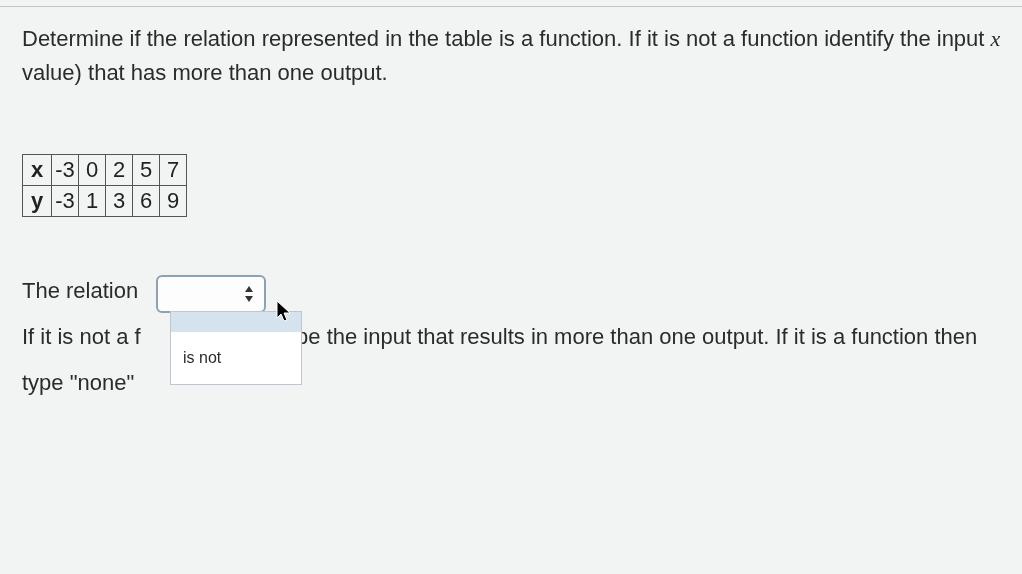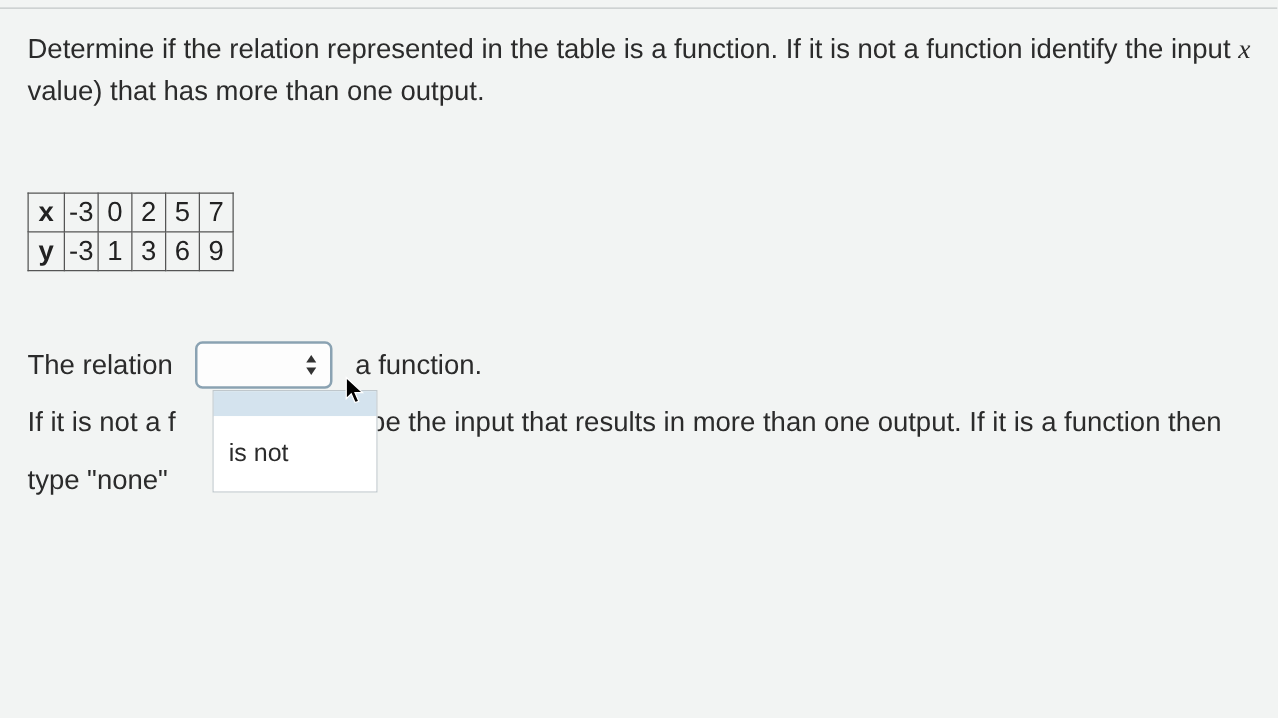--- a/index.html
+++ b/index.html
@@ -55,21 +55,21 @@
 
   .answer-block {
     margin-top: 48px;
     font-size: 22px;
     line-height: 2.0;
     color: #2b2b2b;
     position: relative;
   }
   .line1 {
     display: flex;
-    align-items: center;
+    align-items: flex-end;
     gap: 18px;
     position: relative;
   }
   .select-box {
     display: inline-flex;
     align-items: center;
     justify-content: flex-end;
     width: 110px;
     height: 38px;
     border: 2px solid #8aa2b2;
@@ -93,21 +93,21 @@
     left: 148px;
     top: 42px;
     width: 130px;
     background: #ffffff;
     border: 1px solid #bfc7cc;
     z-index: 3;
     box-shadow: 0 0 0 rgba(0,0,0,0);
   }
   .dropdown .opt {
     padding: 10px 12px;
-    font-size: 20px;
+    font-size: 16px;
     color: #2b2b2b;
     background: #fff;
     cursor: default;
   }
   .dropdown .opt.highlight {
     background: #d4e3ee;
   }
 
   
   .cursor {
@@ -170,21 +170,20 @@
     <div class="line1">
       <span>The relation</span>
       <span class="select-box">
         <span class="select-arrows">
           <svg viewBox="0 0 10 16" width="10" height="16">
             <polygon points="5,0 9,6 1,6" fill="#333"></polygon>
             <polygon points="1,10 9,10 5,16" fill="#333"></polygon>
           </svg>
         </span>
       </span>
-      <span>a function.</span>
     </div>
 
     <div class="line2">
       <span>If it is not a f</span><span style="visibility:hidden;display:inline-block;width:120px;">xxxxxx</span><span>n type the input that results in more than one output. If it is a function then</span>
     </div>
 
     <div class="line3">
       <span>type "none"</span>
     </div>
 

